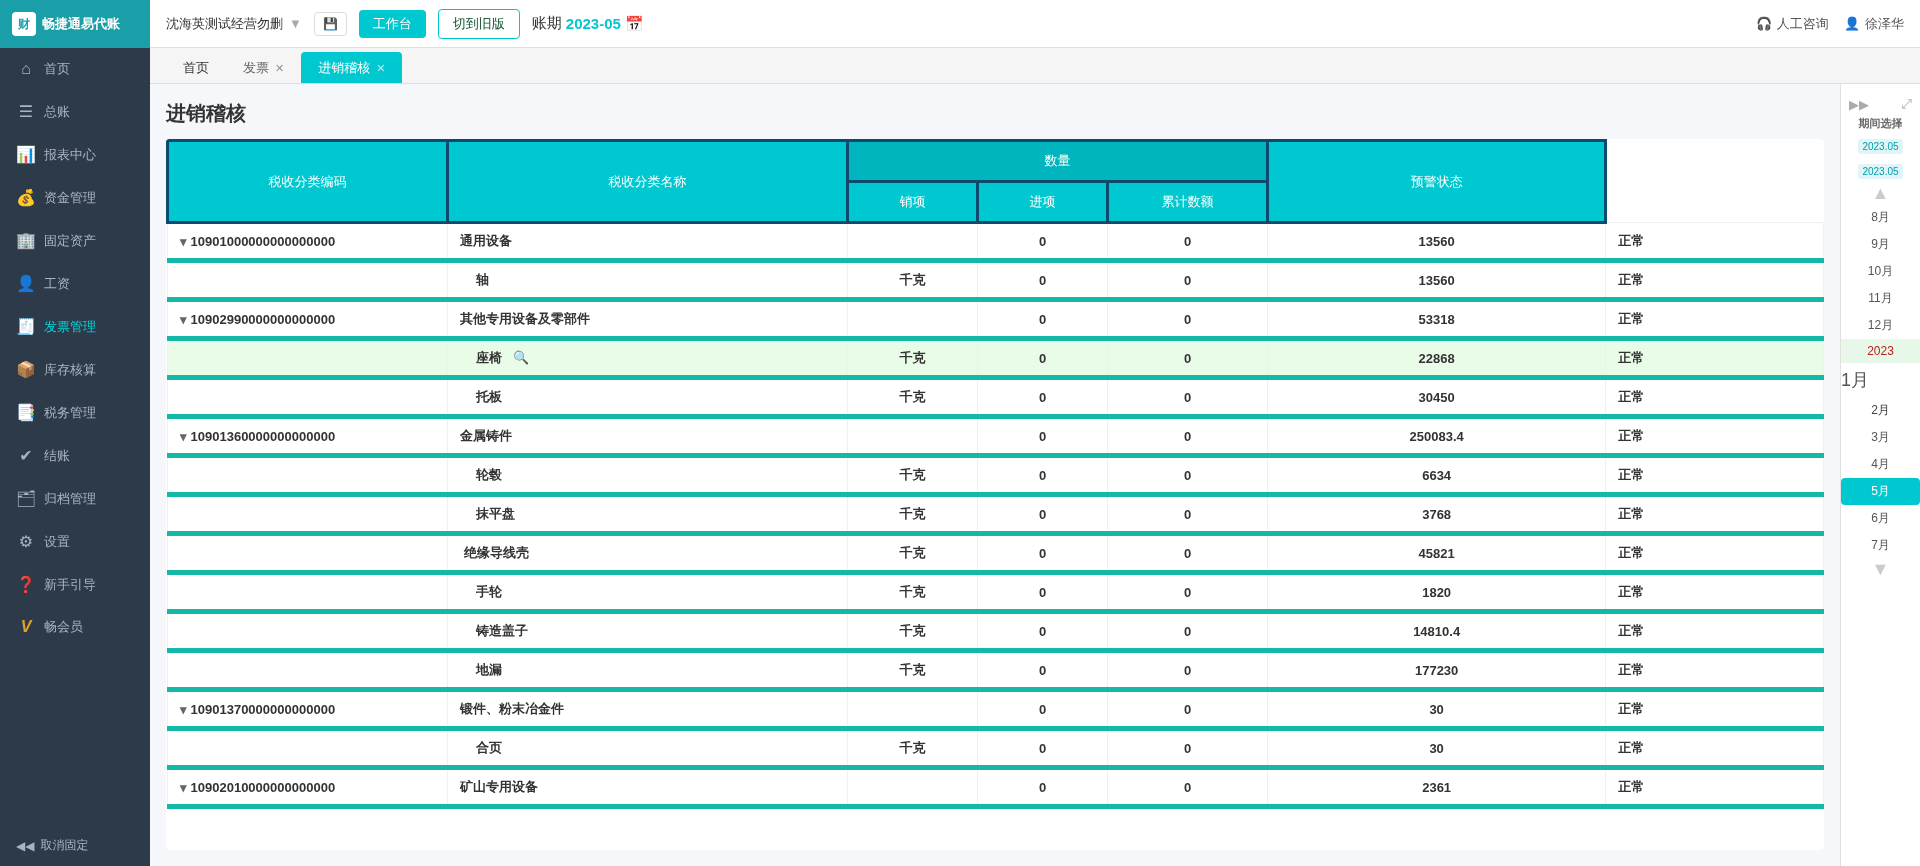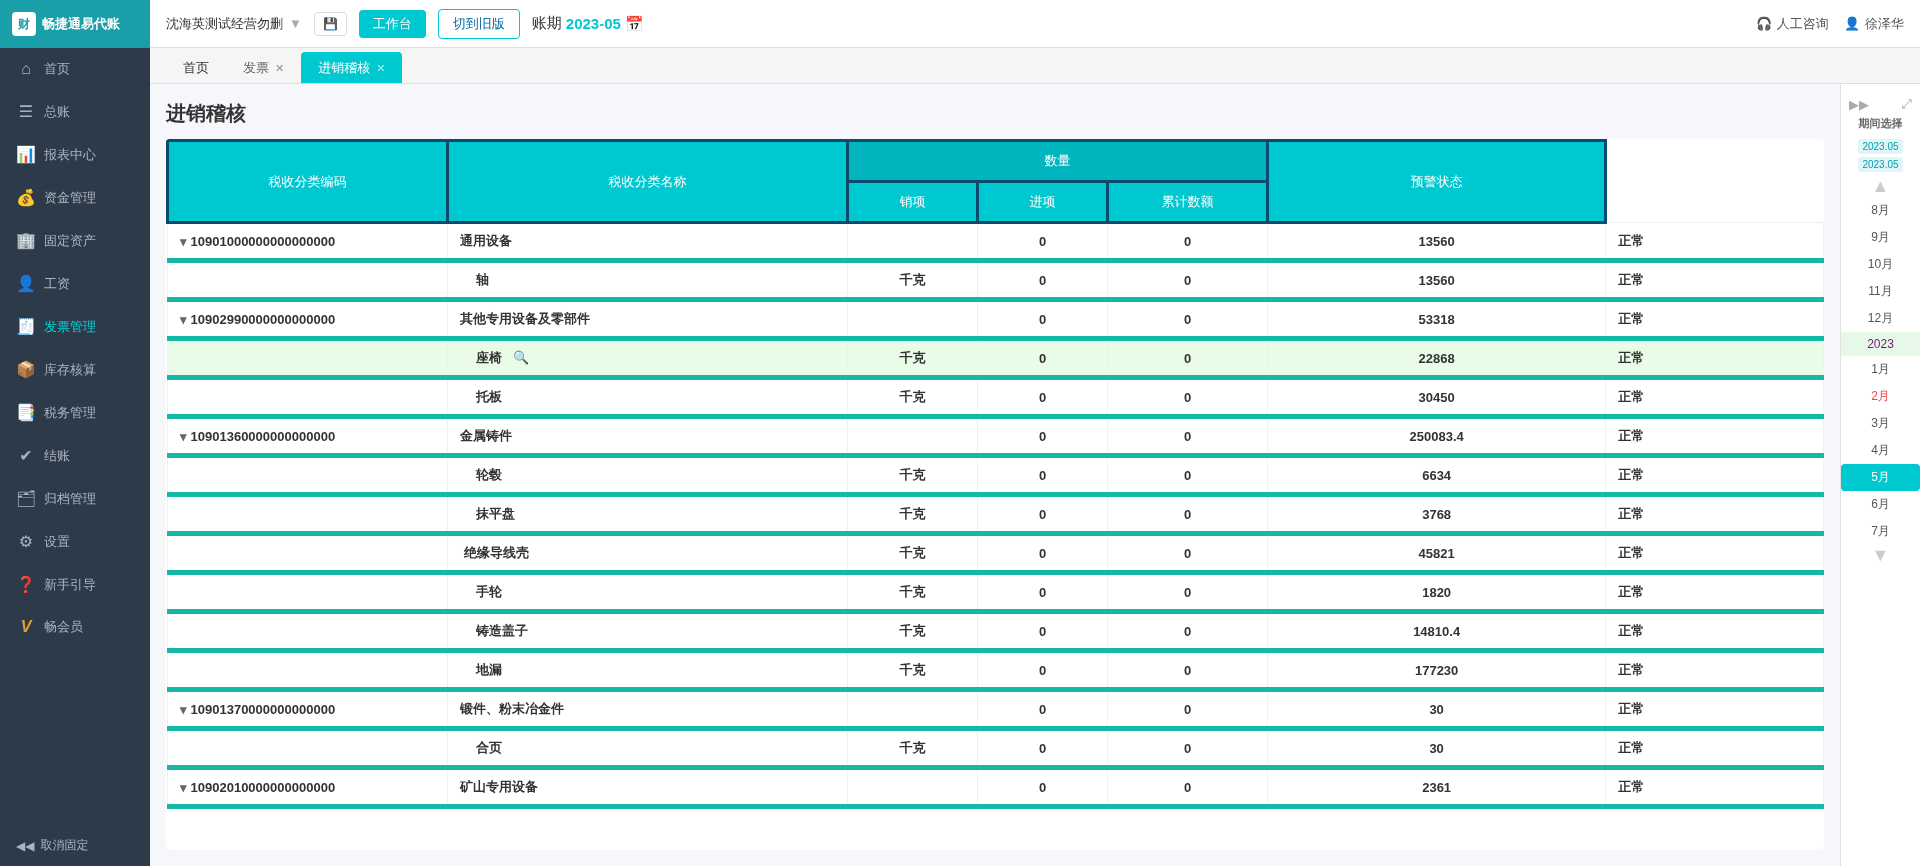--- a/index.html
+++ b/index.html
@@ -103,21 +103,21 @@
       cursor: pointer;
       color: white;
     }
     .header-btn-outline {
       background: white;
       border: 1px solid #00c8d0;
       border-radius: 4px;
       padding: 5px 14px;
       font-size: 13px;
       cursor: pointer;
-      color: #0369a1;
+      color: #14532d;
     }
     .header-period {
       display: flex;
       align-items: center;
       gap: 4px;
       font-size: 15px;
       color: #333;
     }
     .header-right {
       margin-left: auto;
@@ -593,34 +593,34 @@
       </div>
 
     </div>
 
     <div class="right-panel" style="position:relative;">
       <div style="display:flex;justify-content:space-between;width:100%;padding:4px 8px;align-items:center;">
         <span style="cursor:pointer;color:#aaa;font-size:13px;">▶▶</span>
         <span style="cursor:pointer;color:#aaa;font-size:13px;">⤢</span>
       </div>
       <div class="period-title">期间选择</div>
-      <div style="display:flex;gap:3px;padding:0 4px;margin-bottom:4px;flex-direction:column;">
+      <div style="display:flex;gap:10px;padding:0 4px;margin-bottom:4px;flex-direction:column;">
         <div style="background:#e0f5f7;color:#00a0b0;font-size:10px;padding:2px 4px;border-radius:3px;text-align:center;">2023.05</div>
         <div style="background:#e0f5f7;color:#00a0b0;font-size:10px;padding:2px 4px;border-radius:3px;text-align:center;">2023.05</div>
       </div>
       <span style="color:#ccc;font-size:18px;cursor:pointer;text-align:center;width:100%;display:block;">▲</span>
       <div id="month-list" style="width:100%;">
           <div style="font-size: 12px; color: rgb(85, 85, 85); padding: 5px 0px; text-align: center; width: 100%; cursor: pointer; background: transparent; border-radius: 0px;">8月</div>
           <div style="font-size: 12px; color: rgb(85, 85, 85); padding: 5px 0px; text-align: center; width: 100%; cursor: pointer; background: transparent; border-radius: 0px;">9月</div>
           <div style="font-size: 12px; color: rgb(85, 85, 85); padding: 5px 0px; text-align: center; width: 100%; cursor: pointer; background: transparent; border-radius: 0px;">10月</div>
           <div style="font-size: 12px; color: rgb(85, 85, 85); padding: 5px 0px; text-align: center; width: 100%; cursor: pointer; background: transparent; border-radius: 0px;">11月</div>
           <div style="font-size: 12px; color: rgb(85, 85, 85); padding: 5px 0px; text-align: center; width: 100%; cursor: pointer; background: transparent; border-radius: 0px;">12月</div>
-          <div style="font-size: 12px; color: #701a75; padding: 5px 0px; text-align: center; width: 100%; cursor: pointer; background: rgb(232, 248, 232); border-radius: 0px;">2023</div>
-          <div style="font-size: 12px; color: rgb(85, 85, 85); padding: 5px 0px; text-align: center; width: 100%; cursor: pointer; background: transparent; border-radius: 0px;">1月</div>
-          <div style="font-size: 12px; color: #ef4444; padding: 5px 0px; text-align: center; width: 100%; cursor: pointer; background: transparent; border-radius: 0px;">2月</div>
+          <div style="font-size: 12px; color: #b91c1c; padding: 5px 0px; text-align: center; width: 100%; cursor: pointer; background: rgb(232, 248, 232); border-radius: 0px;">2023</div>
+          <div style="font-size: 18px; color: rgb(85, 85, 85); padding: 5px 0px; width: 100%; cursor: pointer; background: transparent; border-radius: 0px;">1月</div>
+          <div style="font-size: 12px; color: #404040; padding: 5px 0px; text-align: center; width: 100%; cursor: pointer; background: transparent; border-radius: 0px;">2月</div>
           <div style="font-size: 12px; color: rgb(85, 85, 85); padding: 5px 0px; text-align: center; width: 100%; cursor: pointer; background: transparent; border-radius: 0px;">3月</div>
           <div style="font-size: 12px; color: rgb(85, 85, 85); padding: 5px 0px; text-align: center; width: 100%; cursor: pointer; background: transparent; border-radius: 0px;">4月</div>
           <div style="font-size: 12px; color: white; padding: 5px 0px; text-align: center; width: 100%; cursor: pointer; background: rgb(0, 200, 208); border-radius: 4px;">5月</div>
           <div style="font-size: 12px; color: rgb(85, 85, 85); padding: 5px 0px; text-align: center; width: 100%; cursor: pointer; background: transparent; border-radius: 0px;">6月</div>
           <div style="font-size: 12px; color: rgb(85, 85, 85); padding: 5px 0px; text-align: center; width: 100%; cursor: pointer; background: transparent; border-radius: 0px;">7月</div>
         </div>
       <span style="color:#ccc;font-size:18px;cursor:pointer;text-align:center;width:100%;display:block;">▼</span>
     </div>
   </div>
 </div>

